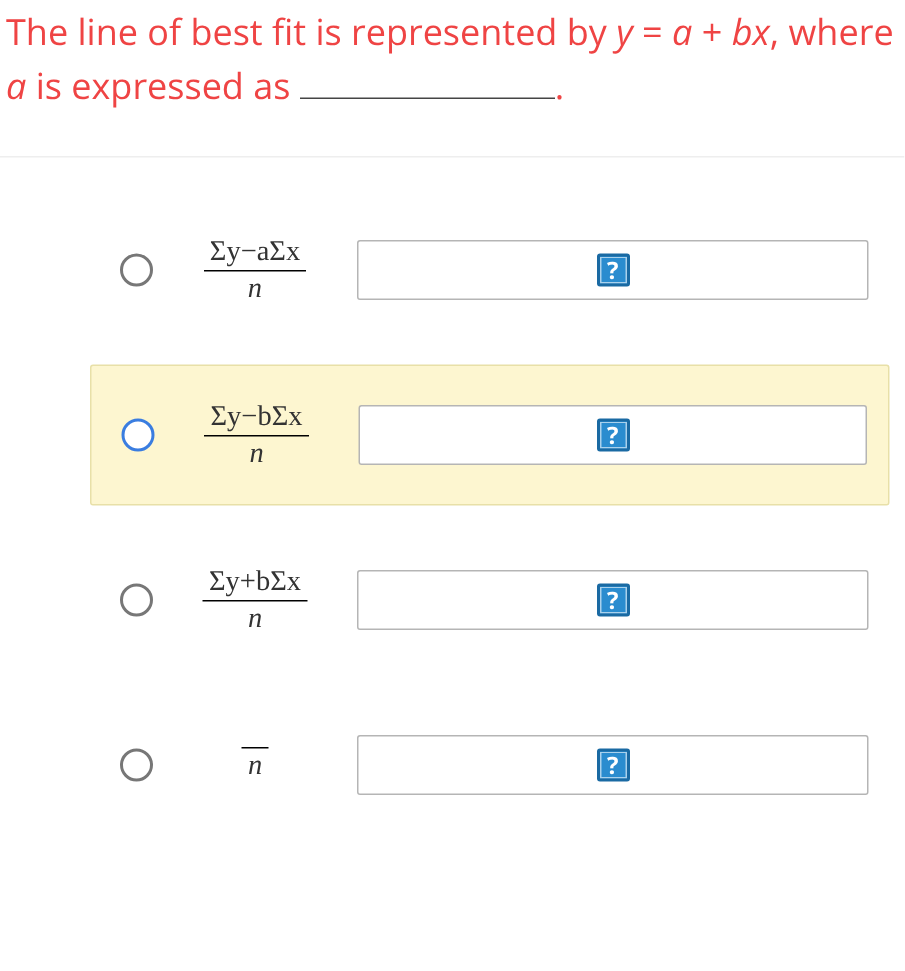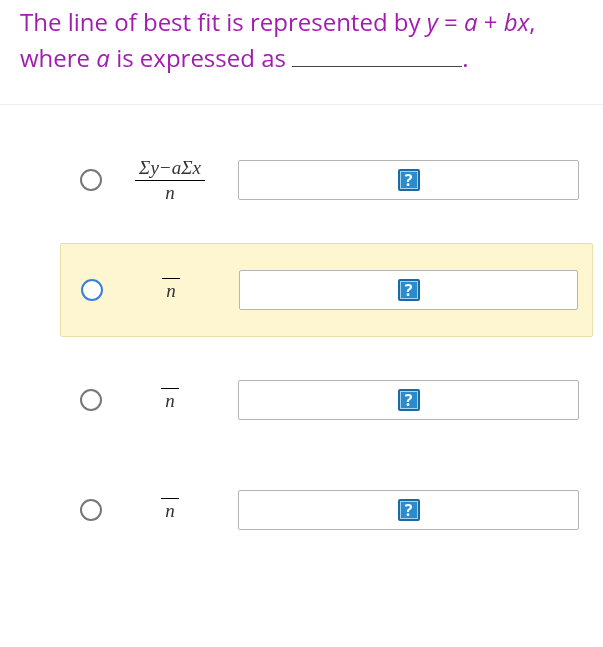--- a/index.html
+++ b/index.html
@@ -7,22 +7,22 @@
     margin: 0;
     padding: 0;
     font-family: "Segoe UI", "Open Sans", Arial, sans-serif;
     color: #333;
     background: #fff;
     width: 603px;
   }
   .question {
     font-size: 24px;
     line-height: 1.5;
-    color: #a21caf;
-    padding: 4px 6px 0 20px;
+    color: #ef4444;
+    padding: 4px 6px 0 4px;
     border-bottom: 1px solid #eee;
     padding-bottom: 28px;
     margin-bottom: 28px;
   }
   .question .i { font-style: italic; }
   .blank {
     display: inline-block;
     border-bottom: 1.5px solid #444;
     width: 170px;
     height: 0.9em;
@@ -63,21 +63,20 @@
     font-family: "Cambria Math", "Times New Roman", serif;
   }
   .frac {
     display: inline-block;
     text-align: center;
     vertical-align: middle;
   }
   .frac .num {
     display: block;
     font-size: 19px;
-    font-style: italic;
     padding: 0 4px 1px;
   }
   .frac .den {
     display: block;
     font-size: 19px;
     font-style: italic;
     border-top: 1px solid #000;
     padding: 1px 4px 0;
   }
   .inputwrap {
@@ -124,32 +123,34 @@
     </div>
     <div class="inputwrap">
       <span class="qmark">?</span>
     </div>
   </div>
 
   <div class="option highlight">
     <div class="radio"></div>
     <div class="formula">
       <span class="frac">
+        <span class="num">Σy−bΣx</span>
         <span class="den">n</span>
       </span>
     </div>
     <div class="inputwrap">
       <span class="qmark">?</span>
     </div>
   </div>
 
   <div class="option">
     <div class="radio"></div>
     <div class="formula">
       <span class="frac">
+        <span class="num">Σy+bΣx</span>
         <span class="den">n</span>
       </span>
     </div>
     <div class="inputwrap">
       <span class="qmark">?</span>
     </div>
   </div>
 
   <div class="option">
     <div class="radio"></div>

